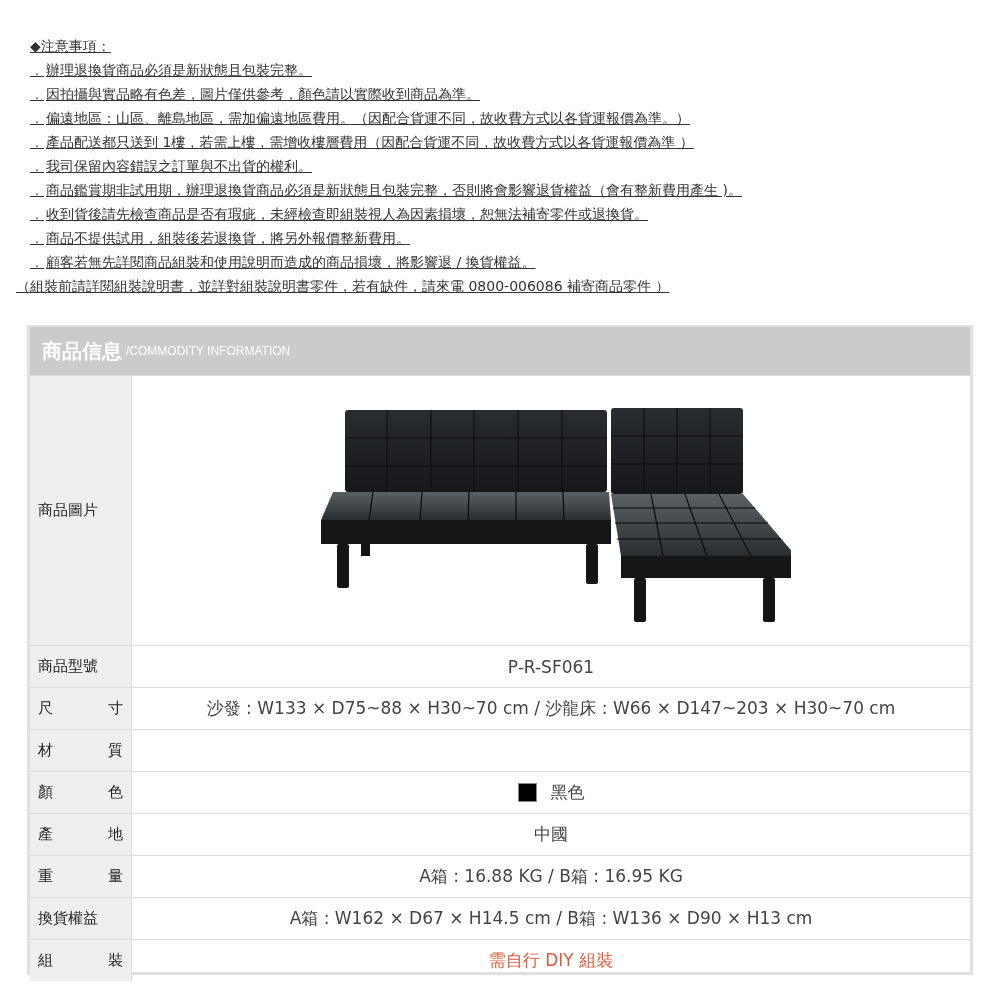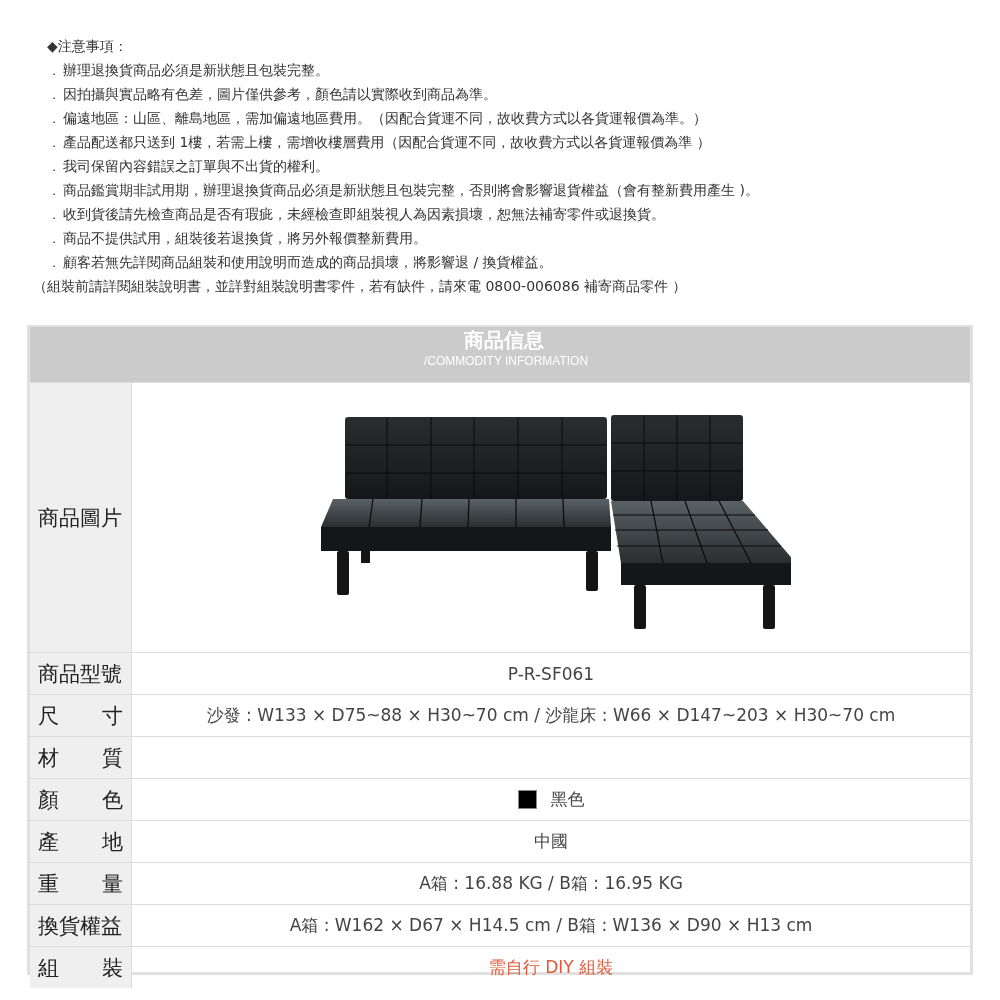--- a/index.html
+++ b/index.html
@@ -2,45 +2,45 @@
 <html><head>
 <meta charset="utf-8">
 <style>
   html, body { margin: 0; padding: 0; background: #ffffff; }
   body {
     width: 1000px; height: 1000px; position: relative; overflow: hidden;
     font-family: "DejaVu Sans", "Liberation Sans", sans-serif;
     color: #333333;
   }
   .notes {
-    position: absolute; left: 33px; top: 34px; width: 950px;
-    font-size: 14px; line-height: 24px; color: #333;
+    position: absolute; left: 16px; top: 34px; width: 950px;
+    font-size: 14px; line-height: 24px; color: #333; text-decoration: underline;
   }
   .notes .title { padding-left: 14px; }
   .notes .item { display: flex; white-space: nowrap; }
   .notes .bullet { width: 30px; padding-left: 14px; box-sizing: border-box; color: #555; }
   .notes .footer { padding-left: 0; white-space: nowrap; }
 
   .info-table {
     position: absolute; left: 27px; top: 325px; width: 946px; height: 650px;
     border: 3px solid #e0e0e0; border-top: 2px solid #e0e0e0; box-sizing: border-box;
     background: #fff;
   }
   .info-header {
-    height: 55px; background: #cbcbcb; display: flex; align-items: center;
-    padding-left: 12px; box-sizing: border-box; flex-direction: column;
+    height: 48px; background: #cbcbcb; display: flex; align-items: center;
+    padding-left: 12px; box-sizing: border-box;
   }
   .info-header .zh { color: #ffffff; font-weight: bold; font-size: 20px; margin-right: 4px; }
   .info-header .en { color: #ffffff; font-size: 12px; font-family: "Liberation Sans", sans-serif; }
 
   .row { display: flex; border-top: 1px solid #dcdcdc; box-sizing: border-box; }
   .row:first-of-type { border-top: none; }
   .label {
     width: 102px; flex: none; background: #efefef; border-right: 1px solid #dcdcdc;
-    font-size: 21px; color: #222; display: flex; align-items: center; box-sizing: border-box;
+    font-size: 15px; color: #222; display: flex; align-items: center; box-sizing: border-box;
     padding: 0 8px;
   }
   .label.spread { justify-content: space-between; }
   .label.spread span { display: inline-block; }
   .value {
     flex: 1; display: flex; align-items: center; justify-content: center;
     font-size: 17px; color: #444; font-family: "DejaVu Sans", sans-serif;
   }
   .value.red { color: #e05a3a; }
   .row.img-row { height: 270px; }

